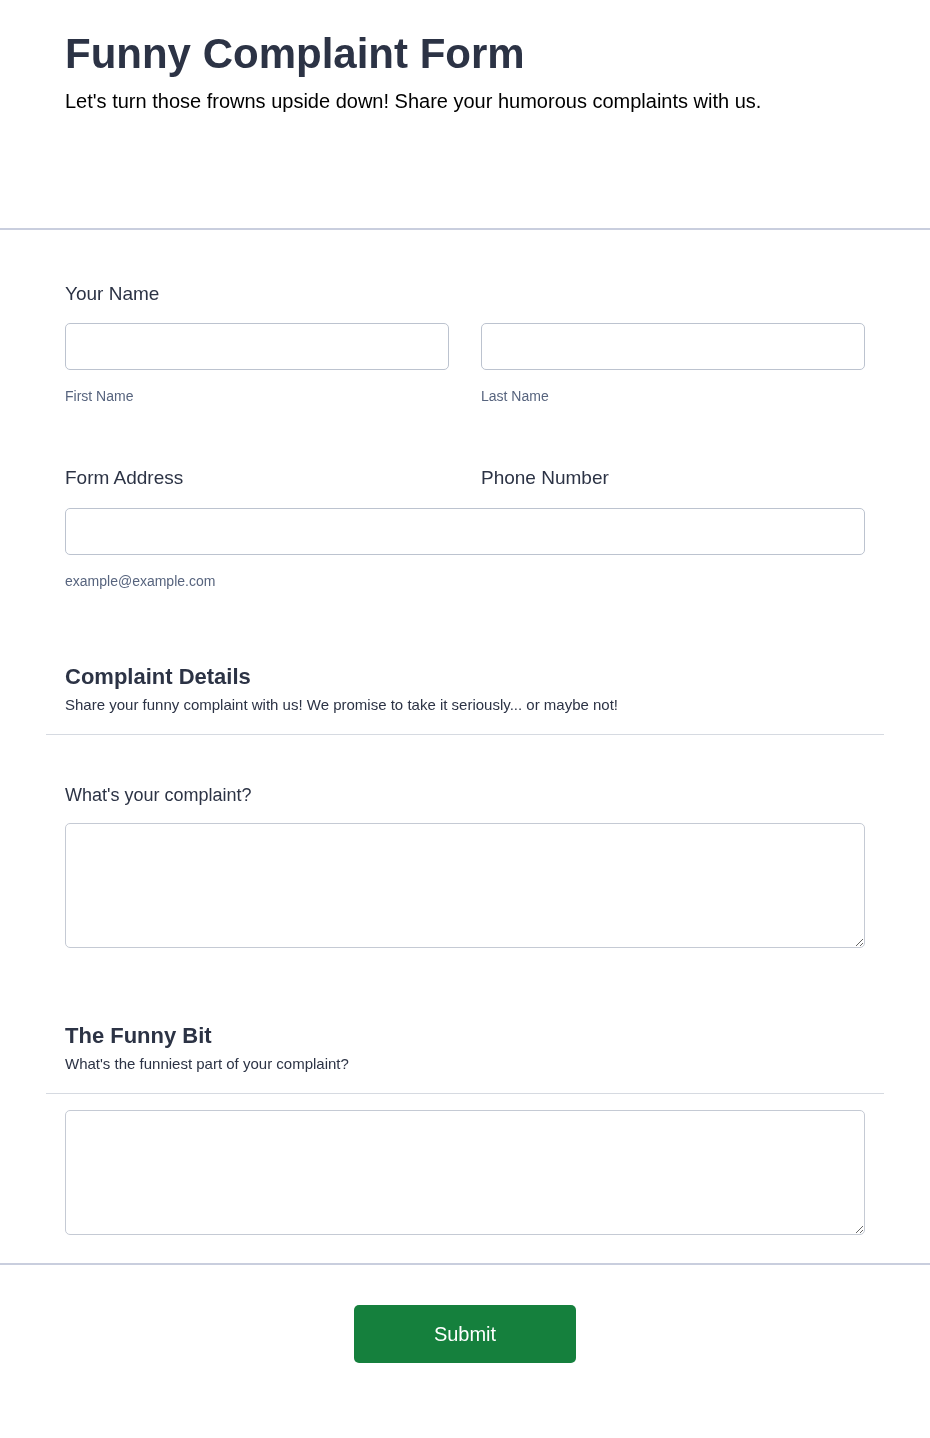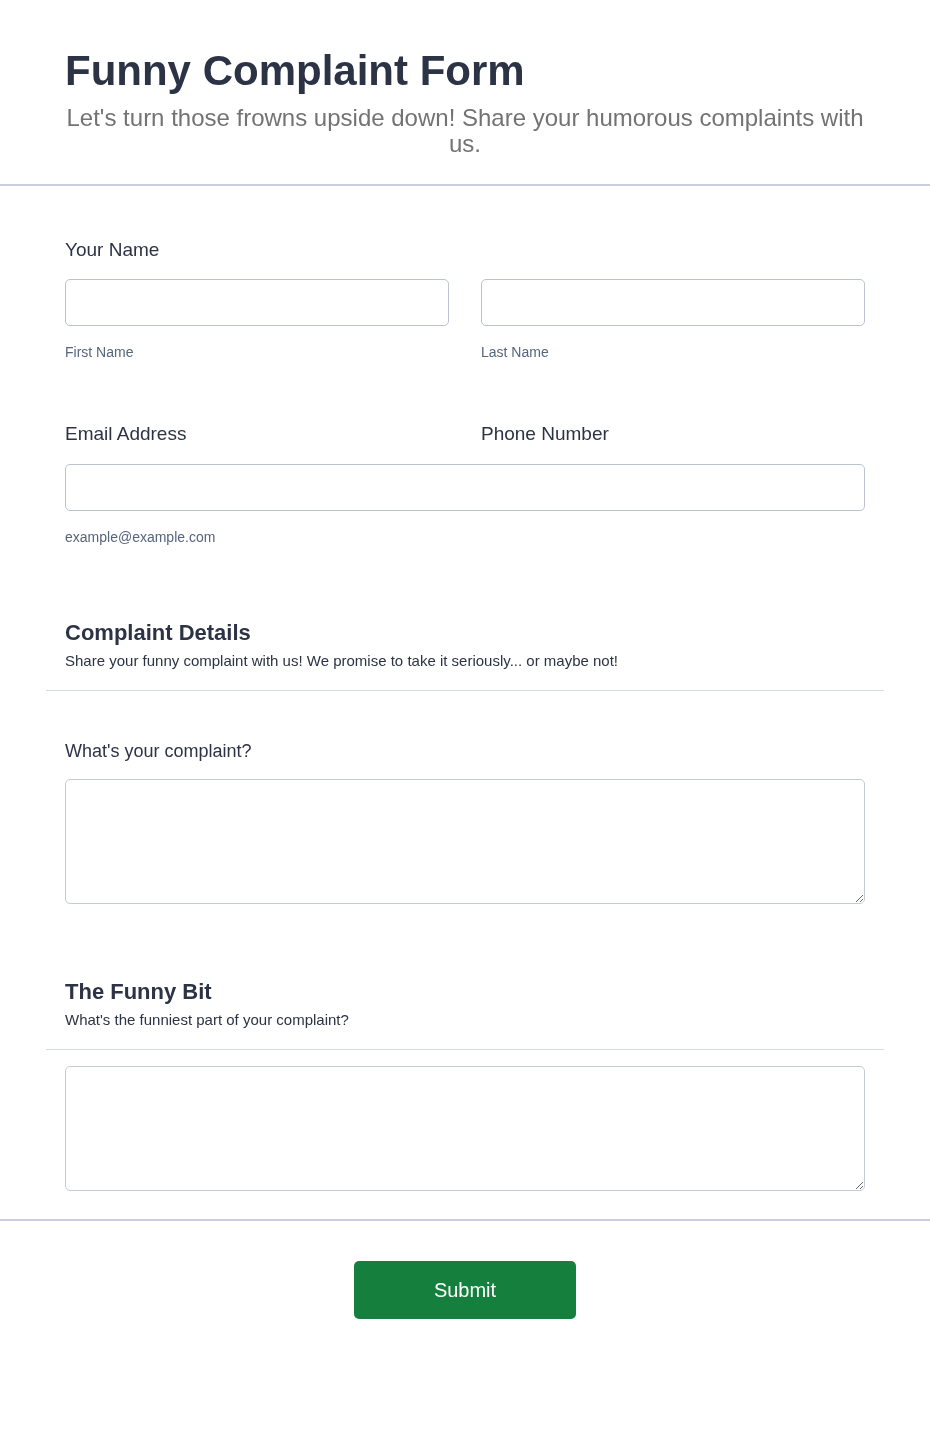--- a/index.html
+++ b/index.html
@@ -8,37 +8,36 @@
     width: 930px;
     min-height: 1438px;
     margin: 0 auto;
     font-family: "Liberation Sans", "DejaVu Sans", sans-serif;
     color: #2c3345;
     position: relative;
   }
 
   
   .form-header {
-    padding: 47px 65px 0 65px;
-    height: 186px;
+    padding: 30px 65px 0 65px;
+    height: 230px;
     border-bottom: 2px solid #c9cede;
   }
   .form-title {
     font-size: 42px;
     font-weight: bold;
     line-height: 48px;
     color: #2c3345;
     letter-spacing: 0;
   }
   .form-subtitle {
     margin-top: 10px;
-    font-size: 24px;
+    font-size: 20px;
     line-height: 26px;
-    color: #737373;
-    text-align: center;
+    color: #000000;
   }
 
   
   .form-body { padding: 0 65px; }
 
   .field-label {
     font-size: 19px;
     line-height: 24px;
     color: #2c3345;
   }
@@ -160,21 +159,21 @@
       <input type="text" class="text-input" value="" style="">
       <div class="sub-label">First Name</div>
     </div>
     <div>
       <input type="text" class="text-input" value="" style="">
       <div class="sub-label">Last Name</div>
     </div>
   </div>
 
   <div class="two-col row-ep-labels">
-    <div class="field-label">Email Address</div>
+    <div class="field-label">Form Address</div>
     <div class="field-label">Phone Number</div>
   </div>
   <div class="two-col row-ep-inputs">
     <div>
       <input type="email" class="text-input" value="" style="">
       <div class="hint-label">example@example.com</div>
     </div>
   </div>
 
   <div class="section-header">

